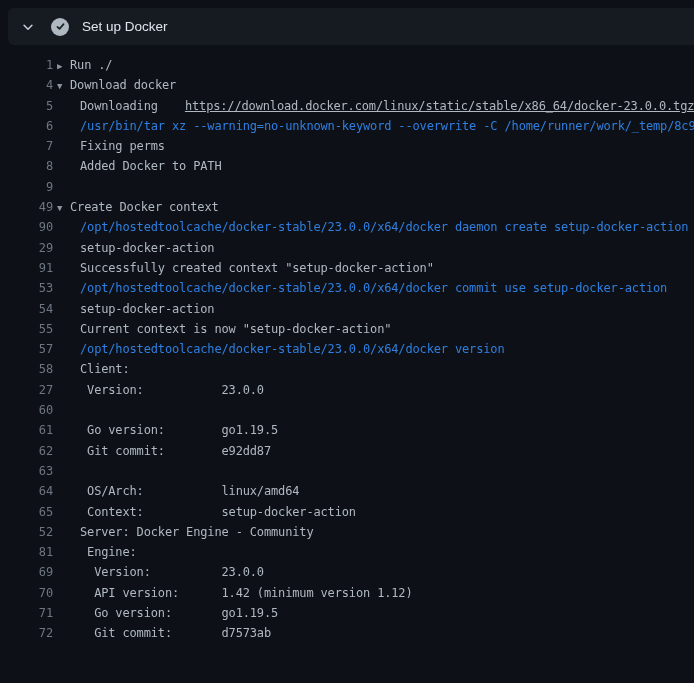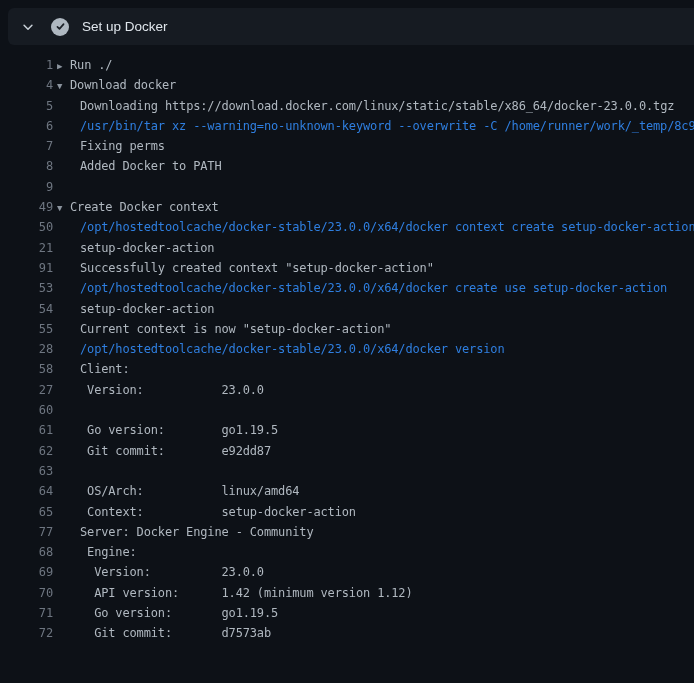--- a/index.html
+++ b/index.html
@@ -49,21 +49,21 @@
     width:45px;min-width:45px;text-align:right;
     color:var(--line-number);
   }
   .content{padding-left:27px;color:var(--log-text);}
   .content.group-collapsed,.content.group-expanded{padding-left:4px;}
   .tri{
     display:inline-block;width:13px;
     font-size:9px;color:var(--triangle-gray);
   }
   .content.command{color:var(--command-blue);}
-  .loglink{color:var(--log-text);cursor:pointer;}
+  .loglink{color:var(--log-text);text-decoration:underline;cursor:pointer;margin-left:20px;}
 </style>
 </head>
 <body>
 
 <div class="page">
   <div class="step-header">
     <span class="chevron-icon">
       <svg width="14" height="14" viewBox="0 0 16 16" fill="none">
         <path d="M3.5 6 8 10.5 12.5 6" stroke="#c9d1d9" stroke-width="1.7" stroke-linecap="round" stroke-linejoin="round"></path>
       </svg>
@@ -78,35 +78,35 @@
 
   <div class="log-area">
       <div class="log-line"><span class="num">1</span><span class="content group-collapsed"><span class="tri">▶</span><span>Run ./</span></span></div>
       <div class="log-line"><span class="num">4</span><span class="content group-expanded"><span class="tri">▼</span><span>Download docker</span></span></div>
       <div class="log-line"><span class="num">5</span><span class="content link-line"><span>Downloading </span><a class="loglink">https://download.docker.com/linux/static/stable/x86_64/docker-23.0.0.tgz</a></span></div>
       <div class="log-line"><span class="num">6</span><span class="content command"><span>/usr/bin/tar xz --warning=no-unknown-keyword --overwrite -C /home/runner/work/_temp/8c91</span></span></div>
       <div class="log-line"><span class="num">7</span><span class="content plain"><span>Fixing perms</span></span></div>
       <div class="log-line"><span class="num">8</span><span class="content plain"><span>Added Docker to PATH</span></span></div>
       <div class="log-line"><span class="num">9</span></div>
       <div class="log-line"><span class="num">49</span><span class="content group-expanded"><span class="tri">▼</span><span>Create Docker context</span></span></div>
-      <div class="log-line"><span class="num">50</span><span class="content command"><span>/opt/hostedtoolcache/docker-stable/23.0.0/x64/docker context create setup-docker-action</span></span></div>
-      <div class="log-line"><span class="num">21</span><span class="content plain"><span>setup-docker-action</span></span></div>
+      <div class="log-line"><span class="num">90</span><span class="content command"><span>/opt/hostedtoolcache/docker-stable/23.0.0/x64/docker daemon create setup-docker-action</span></span></div>
+      <div class="log-line"><span class="num">29</span><span class="content plain"><span>setup-docker-action</span></span></div>
       <div class="log-line"><span class="num">91</span><span class="content plain"><span>Successfully created context "setup-docker-action"</span></span></div>
-      <div class="log-line"><span class="num">53</span><span class="content command"><span>/opt/hostedtoolcache/docker-stable/23.0.0/x64/docker create use setup-docker-action</span></span></div>
+      <div class="log-line"><span class="num">53</span><span class="content command"><span>/opt/hostedtoolcache/docker-stable/23.0.0/x64/docker commit use setup-docker-action</span></span></div>
       <div class="log-line"><span class="num">54</span><span class="content plain"><span>setup-docker-action</span></span></div>
       <div class="log-line"><span class="num">55</span><span class="content plain"><span>Current context is now "setup-docker-action"</span></span></div>
-      <div class="log-line"><span class="num">28</span><span class="content command"><span>/opt/hostedtoolcache/docker-stable/23.0.0/x64/docker version</span></span></div>
+      <div class="log-line"><span class="num">57</span><span class="content command"><span>/opt/hostedtoolcache/docker-stable/23.0.0/x64/docker version</span></span></div>
       <div class="log-line"><span class="num">58</span><span class="content plain"><span>Client:</span></span></div>
       <div class="log-line"><span class="num">27</span><span class="content plain"><span> Version:           23.0.0</span></span></div>
       <div class="log-line"><span class="num">60</span></div>
       <div class="log-line"><span class="num">61</span><span class="content plain"><span> Go version:        go1.19.5</span></span></div>
       <div class="log-line"><span class="num">62</span><span class="content plain"><span> Git commit:        e92dd87</span></span></div>
       <div class="log-line"><span class="num">63</span></div>
       <div class="log-line"><span class="num">64</span><span class="content plain"><span> OS/Arch:           linux/amd64</span></span></div>
       <div class="log-line"><span class="num">65</span><span class="content plain"><span> Context:           setup-docker-action</span></span></div>
-      <div class="log-line"><span class="num">77</span><span class="content plain"><span>Server: Docker Engine - Community</span></span></div>
-      <div class="log-line"><span class="num">68</span><span class="content plain"><span> Engine:</span></span></div>
+      <div class="log-line"><span class="num">52</span><span class="content plain"><span>Server: Docker Engine - Community</span></span></div>
+      <div class="log-line"><span class="num">81</span><span class="content plain"><span> Engine:</span></span></div>
       <div class="log-line"><span class="num">69</span><span class="content plain"><span>  Version:          23.0.0</span></span></div>
       <div class="log-line"><span class="num">70</span><span class="content plain"><span>  API version:      1.42 (minimum version 1.12)</span></span></div>
       <div class="log-line"><span class="num">71</span><span class="content plain"><span>  Go version:       go1.19.5</span></span></div>
       <div class="log-line"><span class="num">72</span><span class="content plain"><span>  Git commit:       d7573ab</span></span></div>
     </div>
 </div>
 
 </body></html>

